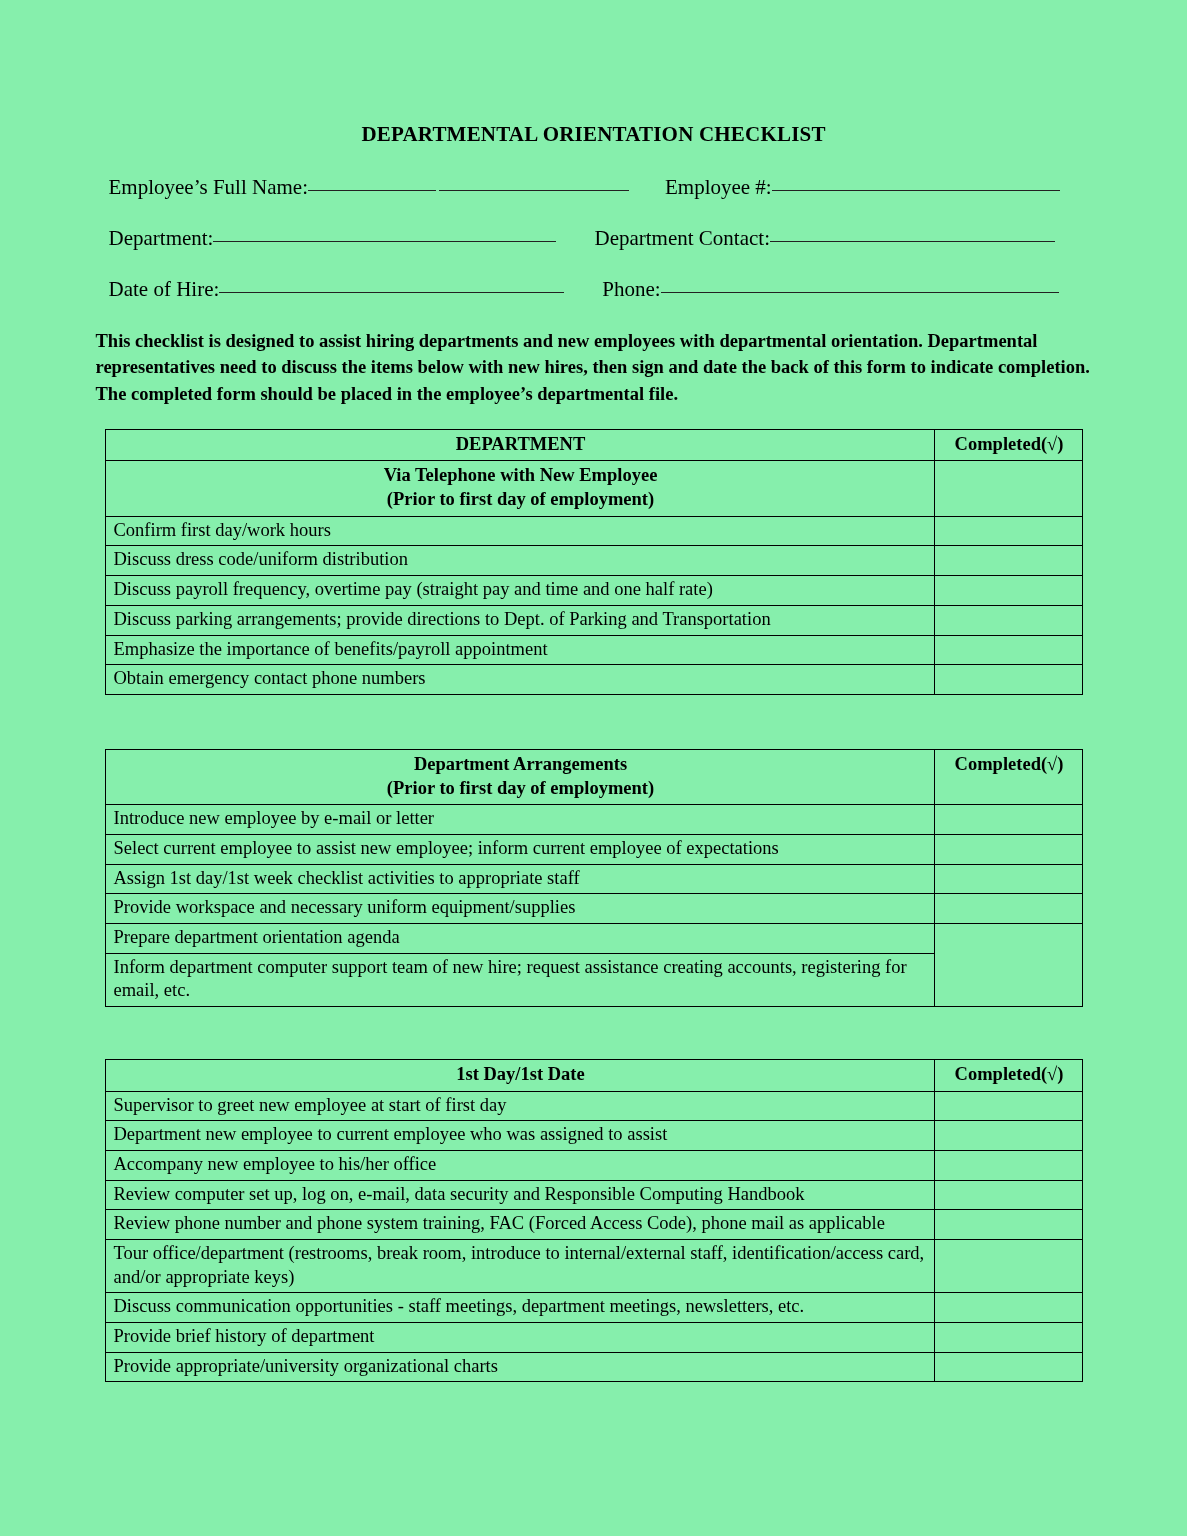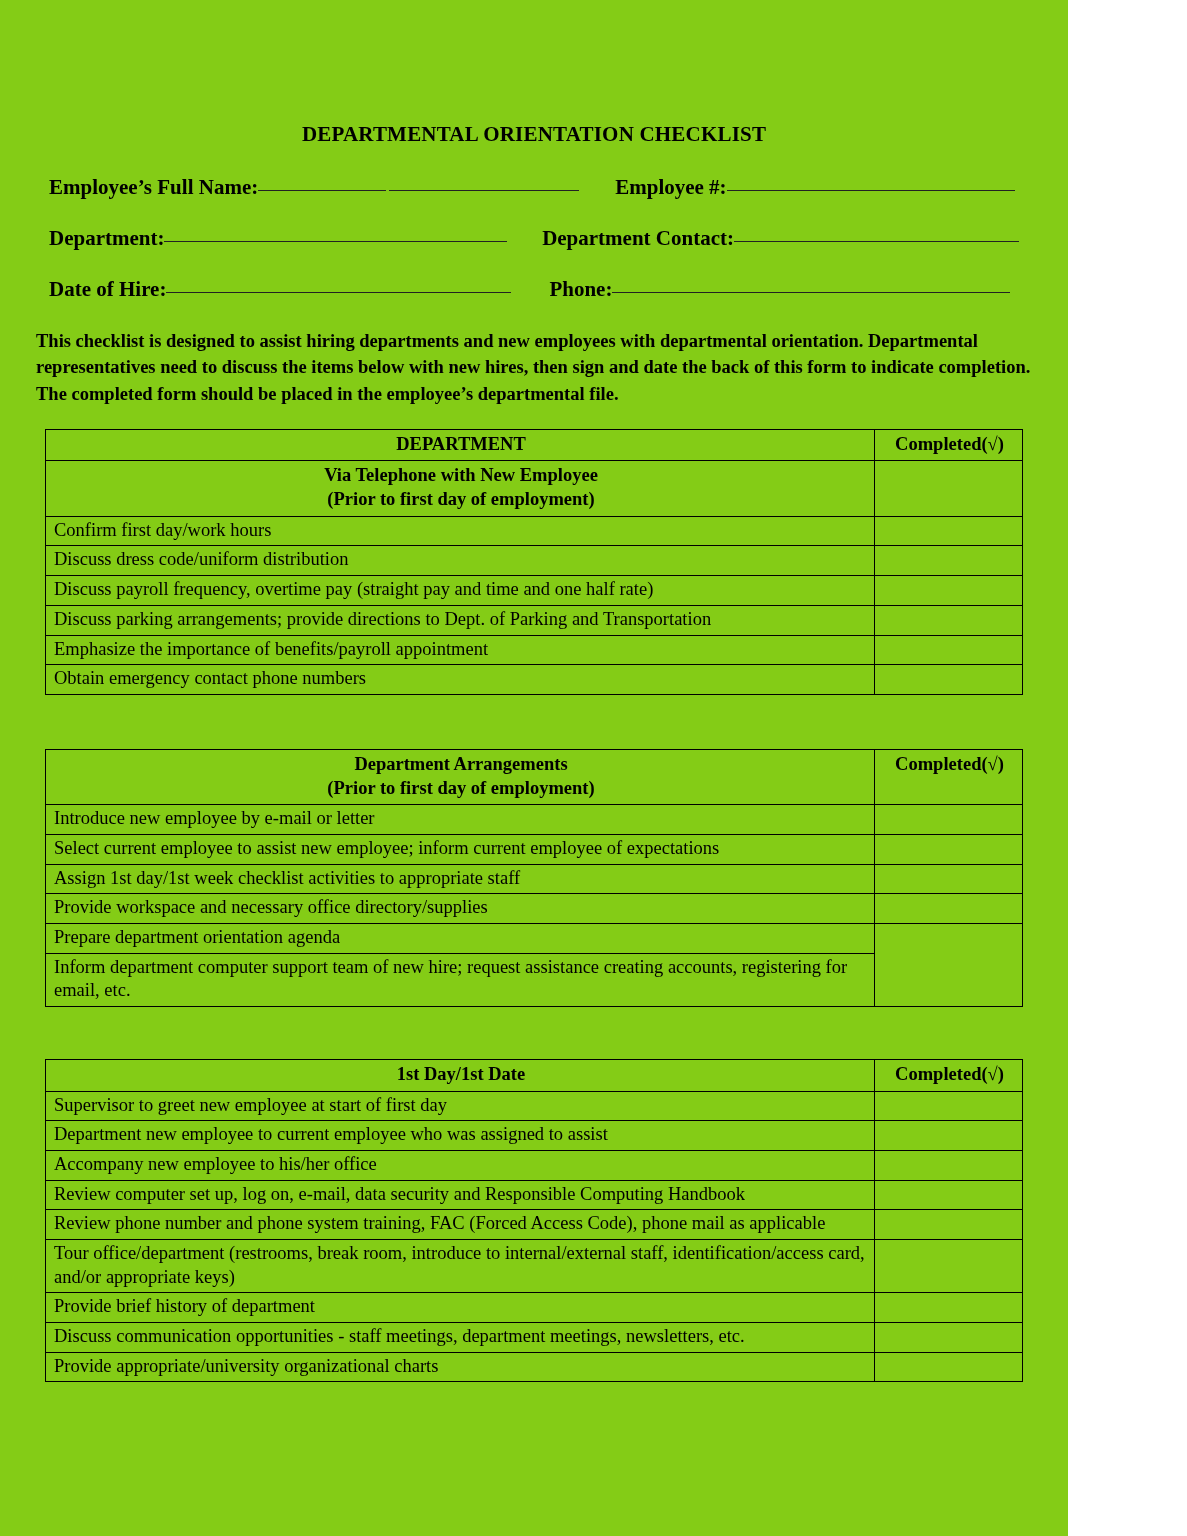--- a/index.html
+++ b/index.html
@@ -9,23 +9,23 @@
   }
   body {
     width: 1187px;
     height: 1536px;
     font-family: "Liberation Serif", "DejaVu Serif", serif;
     color: #000000;
     overflow: hidden;
   }
   .page {
     position: relative;
-    width: 1068px;
+    width: 1187px;
     height: 1536px;
-    background: #84cc16;
+    background: #86efac;
     box-sizing: border-box;
     padding: 0;
   }
 
   
   .doc-title {
     text-align: center;
     font-weight: bold;
     font-size: 21px;
     letter-spacing: 0.2px;
@@ -38,21 +38,20 @@
     margin: 0 auto;
     width: 970px;
     padding-top: 28px;
   }
   .form-row {
     display: flex;
     align-items: flex-end;
     font-size: 21px;
     margin-bottom: 26px;
     white-space: nowrap;
-    font-weight: bold;
   }
   .field {
     display: flex;
     align-items: baseline;
   }
   .field-label { font-size: 21px; }
   .rule {
     display: inline-block;
     border-bottom: 1.6px solid #222;
     height: 0;
@@ -227,21 +226,21 @@
       </tr>
       <tr>
         <td>Select current employee to assist new employee; inform current employee of expectations</td>
         <td></td>
       </tr>
       <tr>
         <td>Assign 1st day/1st week checklist activities to appropriate staff</td>
         <td></td>
       </tr>
       <tr>
-        <td>Provide workspace and necessary office directory/supplies</td>
+        <td>Provide workspace and necessary uniform equipment/supplies</td>
         <td></td>
       </tr>
       <tr>
         <td>Prepare department orientation agenda</td>
         <td rowspan="2"></td>
       </tr>
       <tr>
         <td>Inform department computer support team of new hire; request assistance creating accounts, registering for email, etc.</td>
       </tr>
     </tbody>
@@ -277,25 +276,25 @@
       </tr>
       <tr>
         <td>Review phone number and phone system training, FAC (Forced Access Code), phone mail as applicable</td>
         <td></td>
       </tr>
       <tr>
         <td>Tour office/department (restrooms, break room, introduce to internal/external staff, identification/access card, and/or appropriate keys)</td>
         <td></td>
       </tr>
       <tr>
+        <td>Discuss communication opportunities - staff meetings, department meetings, newsletters, etc.</td>
+        <td></td>
+      </tr>
+      <tr>
         <td>Provide brief history of department</td>
-        <td></td>
-      </tr>
-      <tr>
-        <td>Discuss communication opportunities - staff meetings, department meetings, newsletters, etc.</td>
         <td></td>
       </tr>
       <tr>
         <td>Provide appropriate/university organizational charts</td>
         <td></td>
       </tr>
     </tbody>
   </table>
 
 </div>

